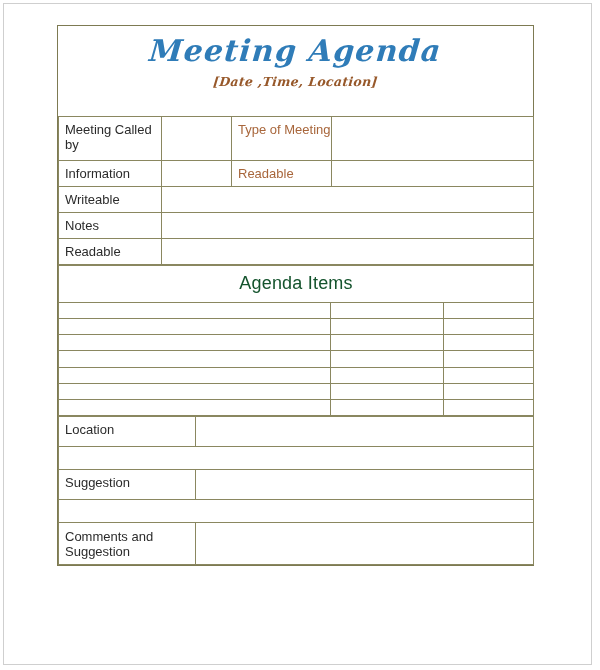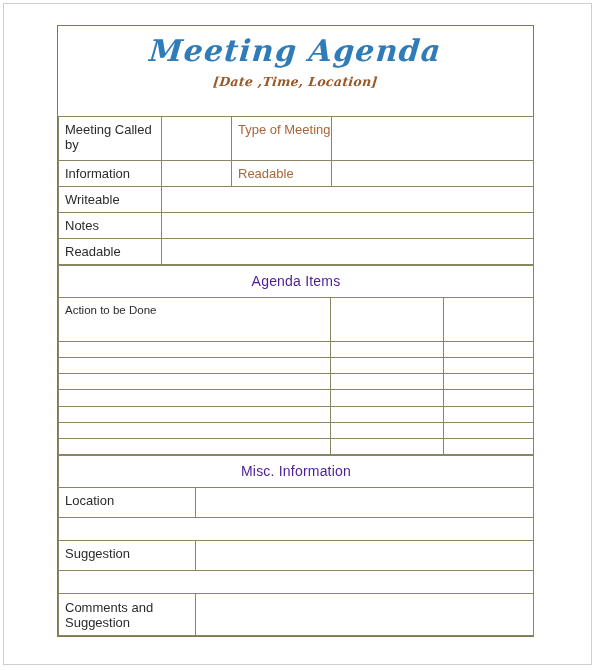--- a/index.html
+++ b/index.html
@@ -96,22 +96,22 @@
     background: #f1f1f1;
     color: #a8663b;
     font-size: 13px;
     line-height: 15px;
     padding: 5px 0 5px 6px !important;
   }
   .blank { background: #ffffff; }
 
   .sec-head {
     text-align: center;
-    font-size: 14px;
-    color: #4c1d95;
+    font-size: 18px;
+    color: #14532d;
     padding: 7px 0 8px 0 !important;
     background: #ffffff;
     letter-spacing: 0.2px;
   }
 
   .colhead {
     font-size: 11.5px;
     color: #2b2b2b;
     padding: 6px 0 0 6px !important;
     background: #ffffff;
@@ -188,25 +188,20 @@
   <table class="grid">
     <colgroup>
       <col style="width:272px">
         <col style="width:113px">
         <col style="width:90px">
     </colgroup>
     <tbody>
         <tr>
       <td class="sec-head" colspan="3">Agenda Items</td>
     </tr>
-    <tr class="r44">
-      <td class="colhead">Action to be Done</td>
-      <td class="colhead"></td>
-      <td class="colhead"></td>
-    </tr>
     <tr class="r16">
       <td></td>
       <td></td>
       <td></td>
     </tr>
     <tr class="r16">
       <td></td>
       <td></td>
       <td></td>
     </tr>
@@ -237,23 +232,20 @@
     </tr>
   </tbody>
     </table>
 
   <table class="grid">
     <colgroup>
       <col style="width:137px">
         <col style="width:338px">
     </colgroup>
     <tbody>
-        <tr>
-      <td class="sec-head" colspan="2">Misc. Information</td>
-    </tr>
     <tr class="r30">
       <td class="lbl">Location</td>
       <td class="blank"></td>
     </tr>
     <tr class="r23 spacer-row">
       <td colspan="2"></td>
     </tr>
     <tr class="r30">
       <td class="lbl">Suggestion</td>
       <td class="blank"></td>

